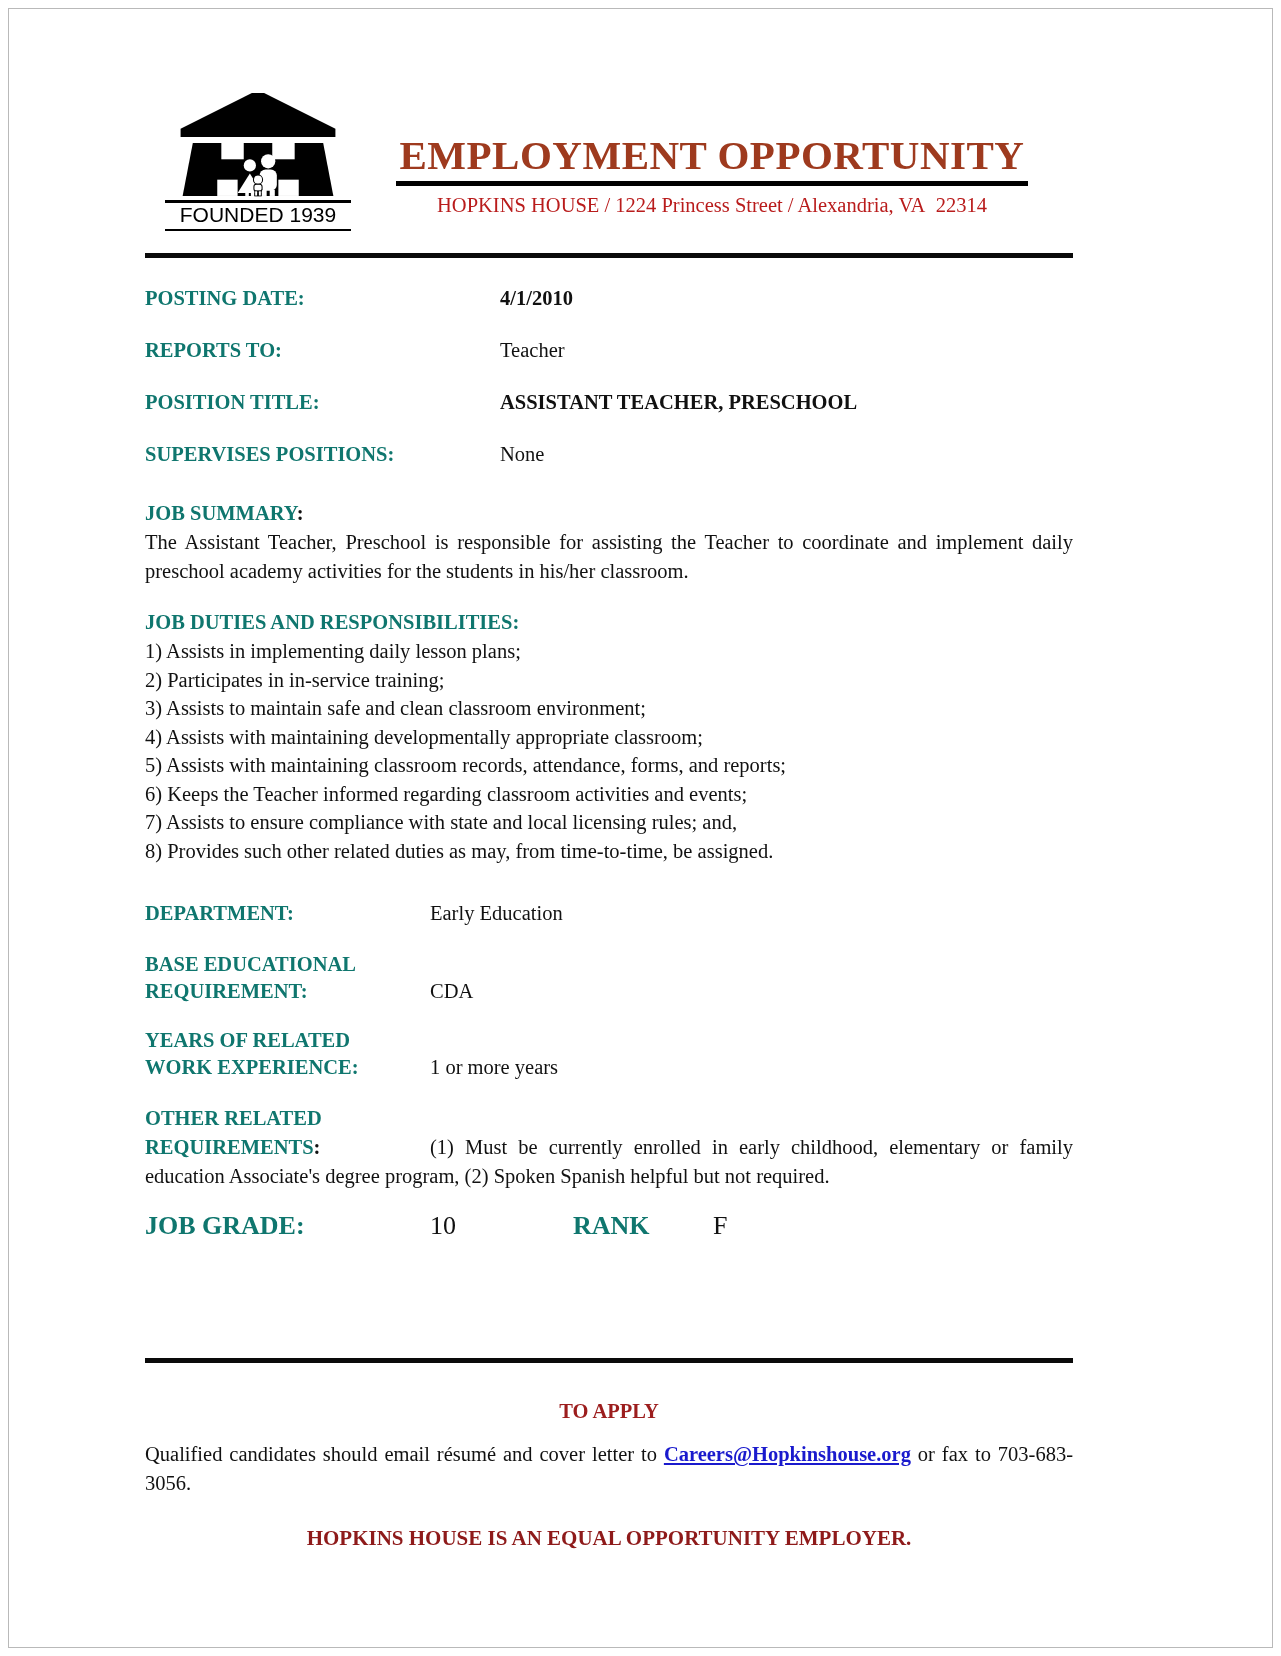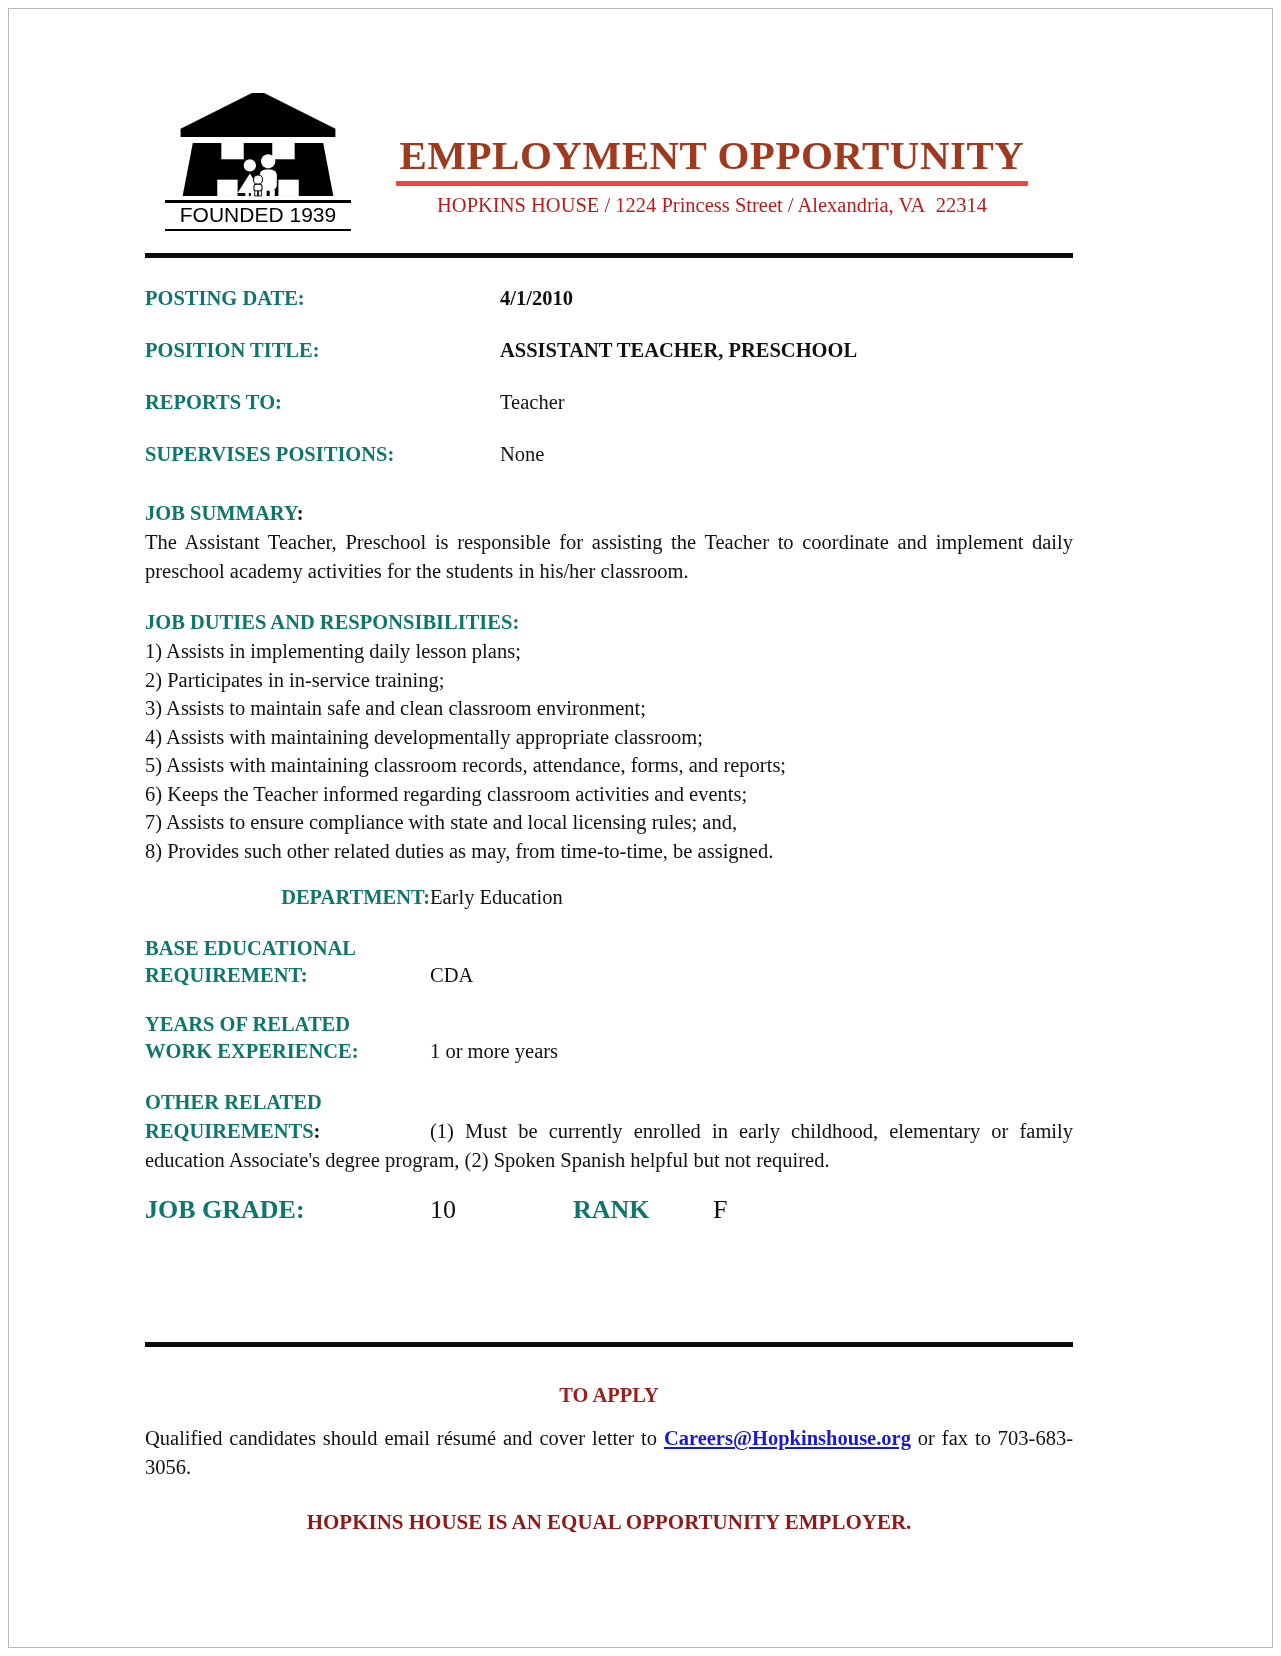--- a/index.html
+++ b/index.html
@@ -16,21 +16,21 @@
   .logo { width:186px; margin-left:20px; flex-shrink:0; }
   .logo svg { display:block; }
   .founded {
     margin-top:2px; border-top:3px solid #000; border-bottom:2px solid #000;
     font-family:"Liberation Sans","DejaVu Sans",sans-serif;
     font-size:21px; color:#000; text-align:center; padding:0 0 2px 0; line-height:24px;
   }
   .title-block { flex:1; text-align:center; padding-top:46px; }
   .title {
     display:inline-block; margin:0; font-size:41px; font-weight:bold; color:#9e3a1e;
-    letter-spacing:0.5px; border-bottom:5px solid #ef4444; padding:0 4px 5px 4px; line-height:42px;
+    letter-spacing:0.5px; border-bottom:5px solid #000000; padding:0 4px 5px 4px; line-height:42px;
   }
   .subtitle { margin-top:8px; font-size:20.5px; font-weight:normal; color:#b91c1c; }
 
   .rule { border:none; height:5px; background:#0a0a0a; margin:22px 0 0 0; }
   .rule2 { margin-top:120px; }
 
   
   .blue { color:#0f766e; font-weight:bold; }
   .field-row { display:flex; font-size:20.5px; line-height:25px; }
   .field-row .lbl { width:355px; flex-shrink:0; }
@@ -53,21 +53,21 @@
   .grade-row .rank-lbl { width:140px; flex-shrink:0; }
 
   .apply-heading { margin-top:36px; text-align:center; font-size:20.5px; line-height:25px;
     font-weight:bold; color:#9c1d1d; }
   .apply-para { margin-top:16px; }
   .email-link { color:#1a1acd; font-weight:bold; text-decoration:underline; }
   .employer { margin-top:28px; text-align:center; font-size:21px; font-weight:bold; color:#8e1a1a; }
 
   .mt-sum { margin-top:32px; }
   .mt-duties { margin-top:22px; }
-  .mt-dept { margin-top:20px;text-align:right; }
+  .mt-dept { margin-top:36px; }
   .mt-base { margin-top:24px; }
   .mt-years { margin-top:22px; }
   .mt-other { margin-top:24px; }
   .black-colon { color:#111; font-weight:bold; }
 </style>
 </head>
 <body>
 
 <div class="page">
   <div class="frame"></div>
@@ -110,26 +110,26 @@
       </div>
     </div>
 
     <hr class="rule">
 
     <div class="field-row mt-first">
       <span class="lbl blue">POSTING DATE:</span>
       <span class="val bold">4/1/2010</span>
     </div>
     <div class="field-row mt-row">
+      <span class="lbl blue">REPORTS TO:</span>
+      <span class="val">Teacher</span>
+    </div>
+    <div class="field-row mt-row">
       <span class="lbl blue">POSITION TITLE:</span>
       <span class="val bold">ASSISTANT TEACHER, PRESCHOOL</span>
-    </div>
-    <div class="field-row mt-row">
-      <span class="lbl blue">REPORTS TO:</span>
-      <span class="val">Teacher</span>
     </div>
     <div class="field-row mt-row">
       <span class="lbl blue">SUPERVISES POSITIONS:</span>
       <span class="val">None</span>
     </div>
 
     <div class="section-heading mt-sum"><span class="blue">JOB SUMMARY</span><span class="black-colon">:</span></div>
     <p class="para">The Assistant Teacher, Preschool is responsible for assisting the Teacher to coordinate and implement daily preschool academy activities for the students in his/her classroom.</p>
 
     <div class="section-heading blue mt-duties">JOB DUTIES AND RESPONSIBILITIES:</div>

